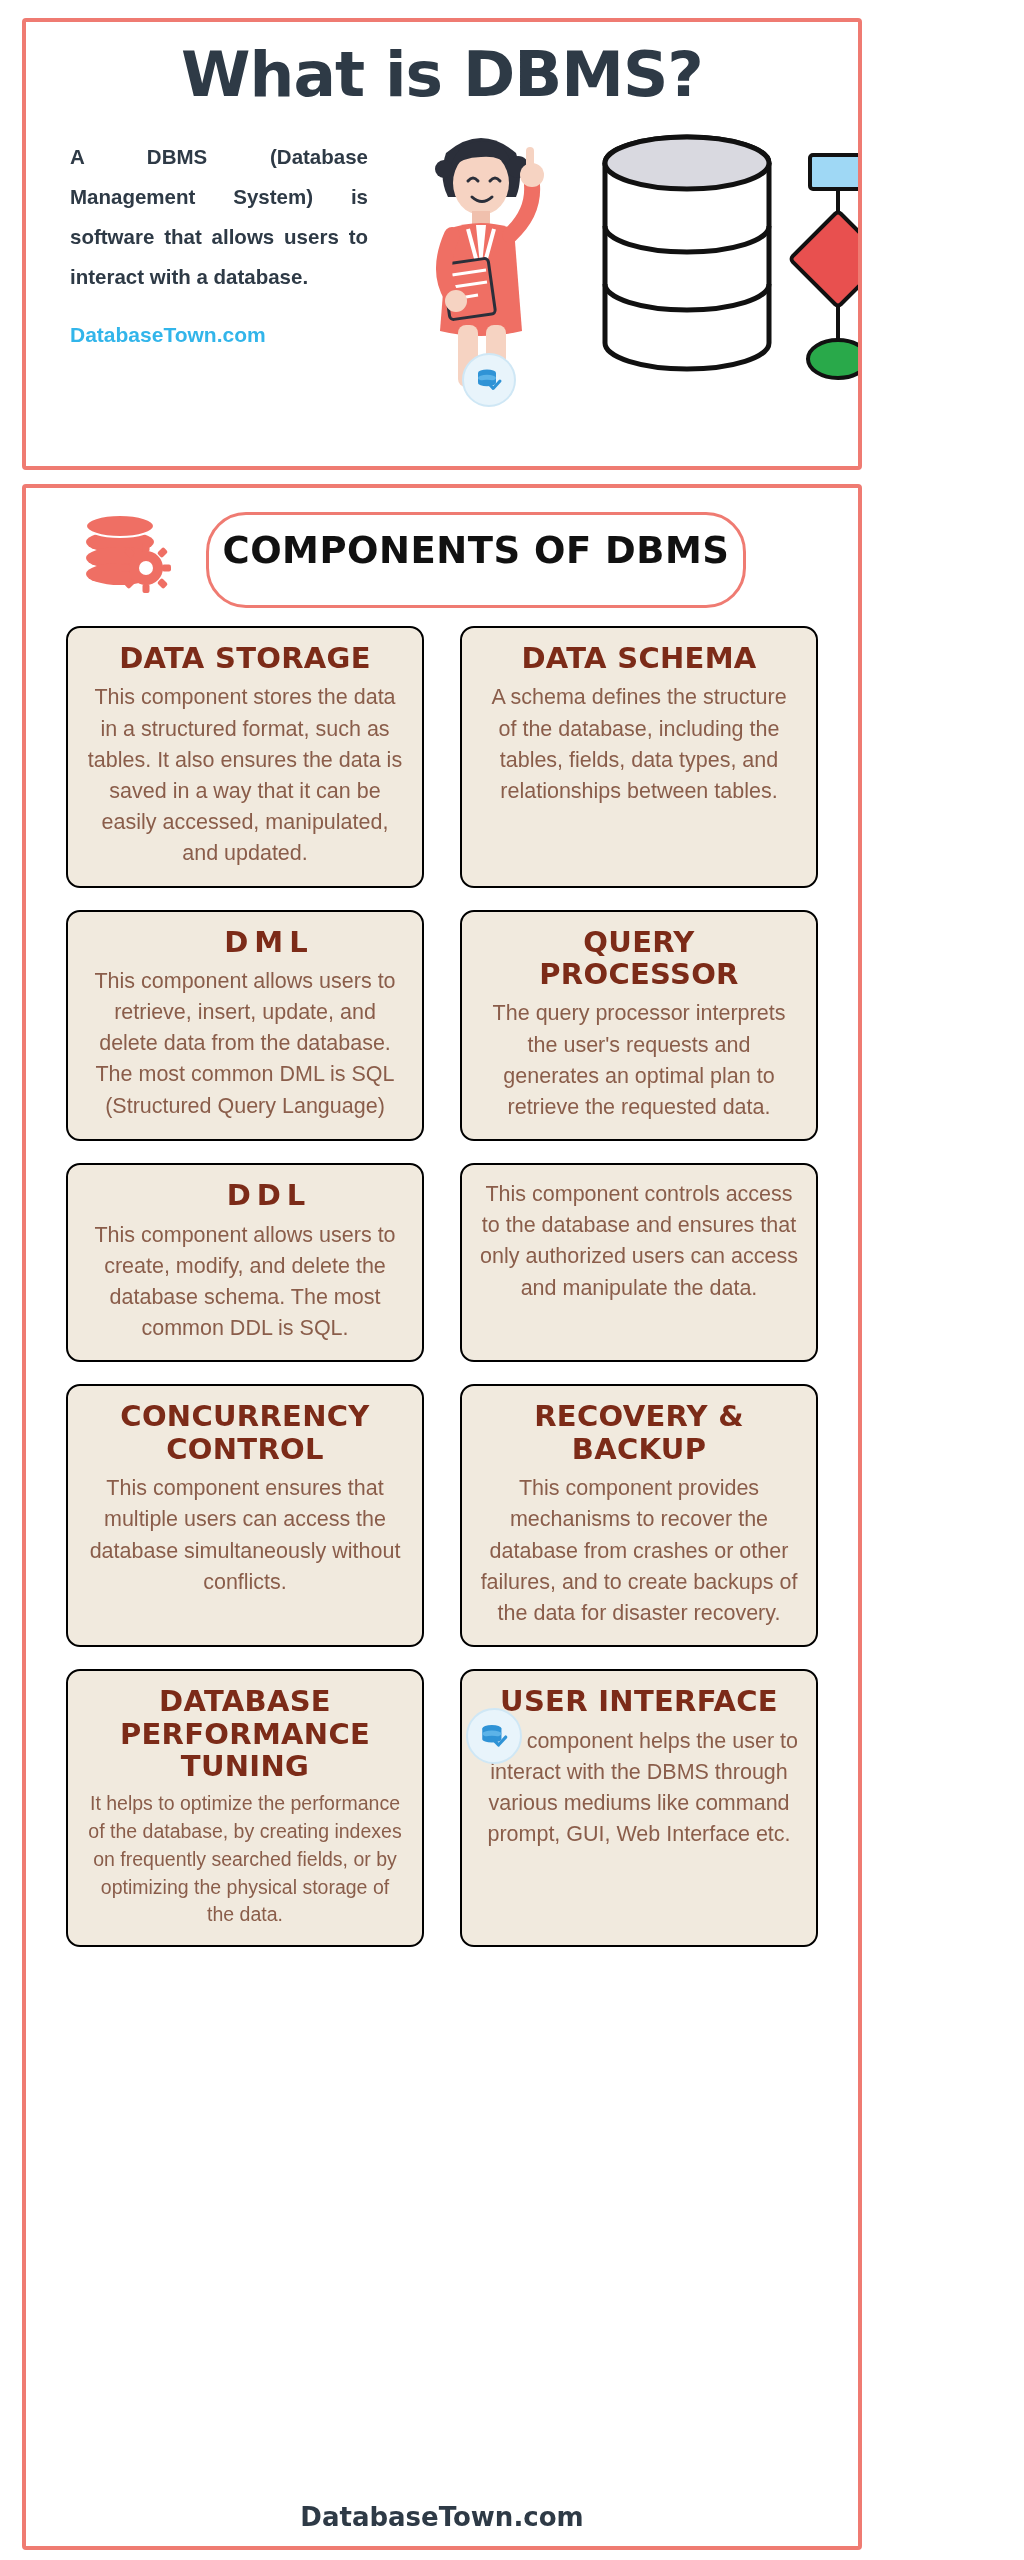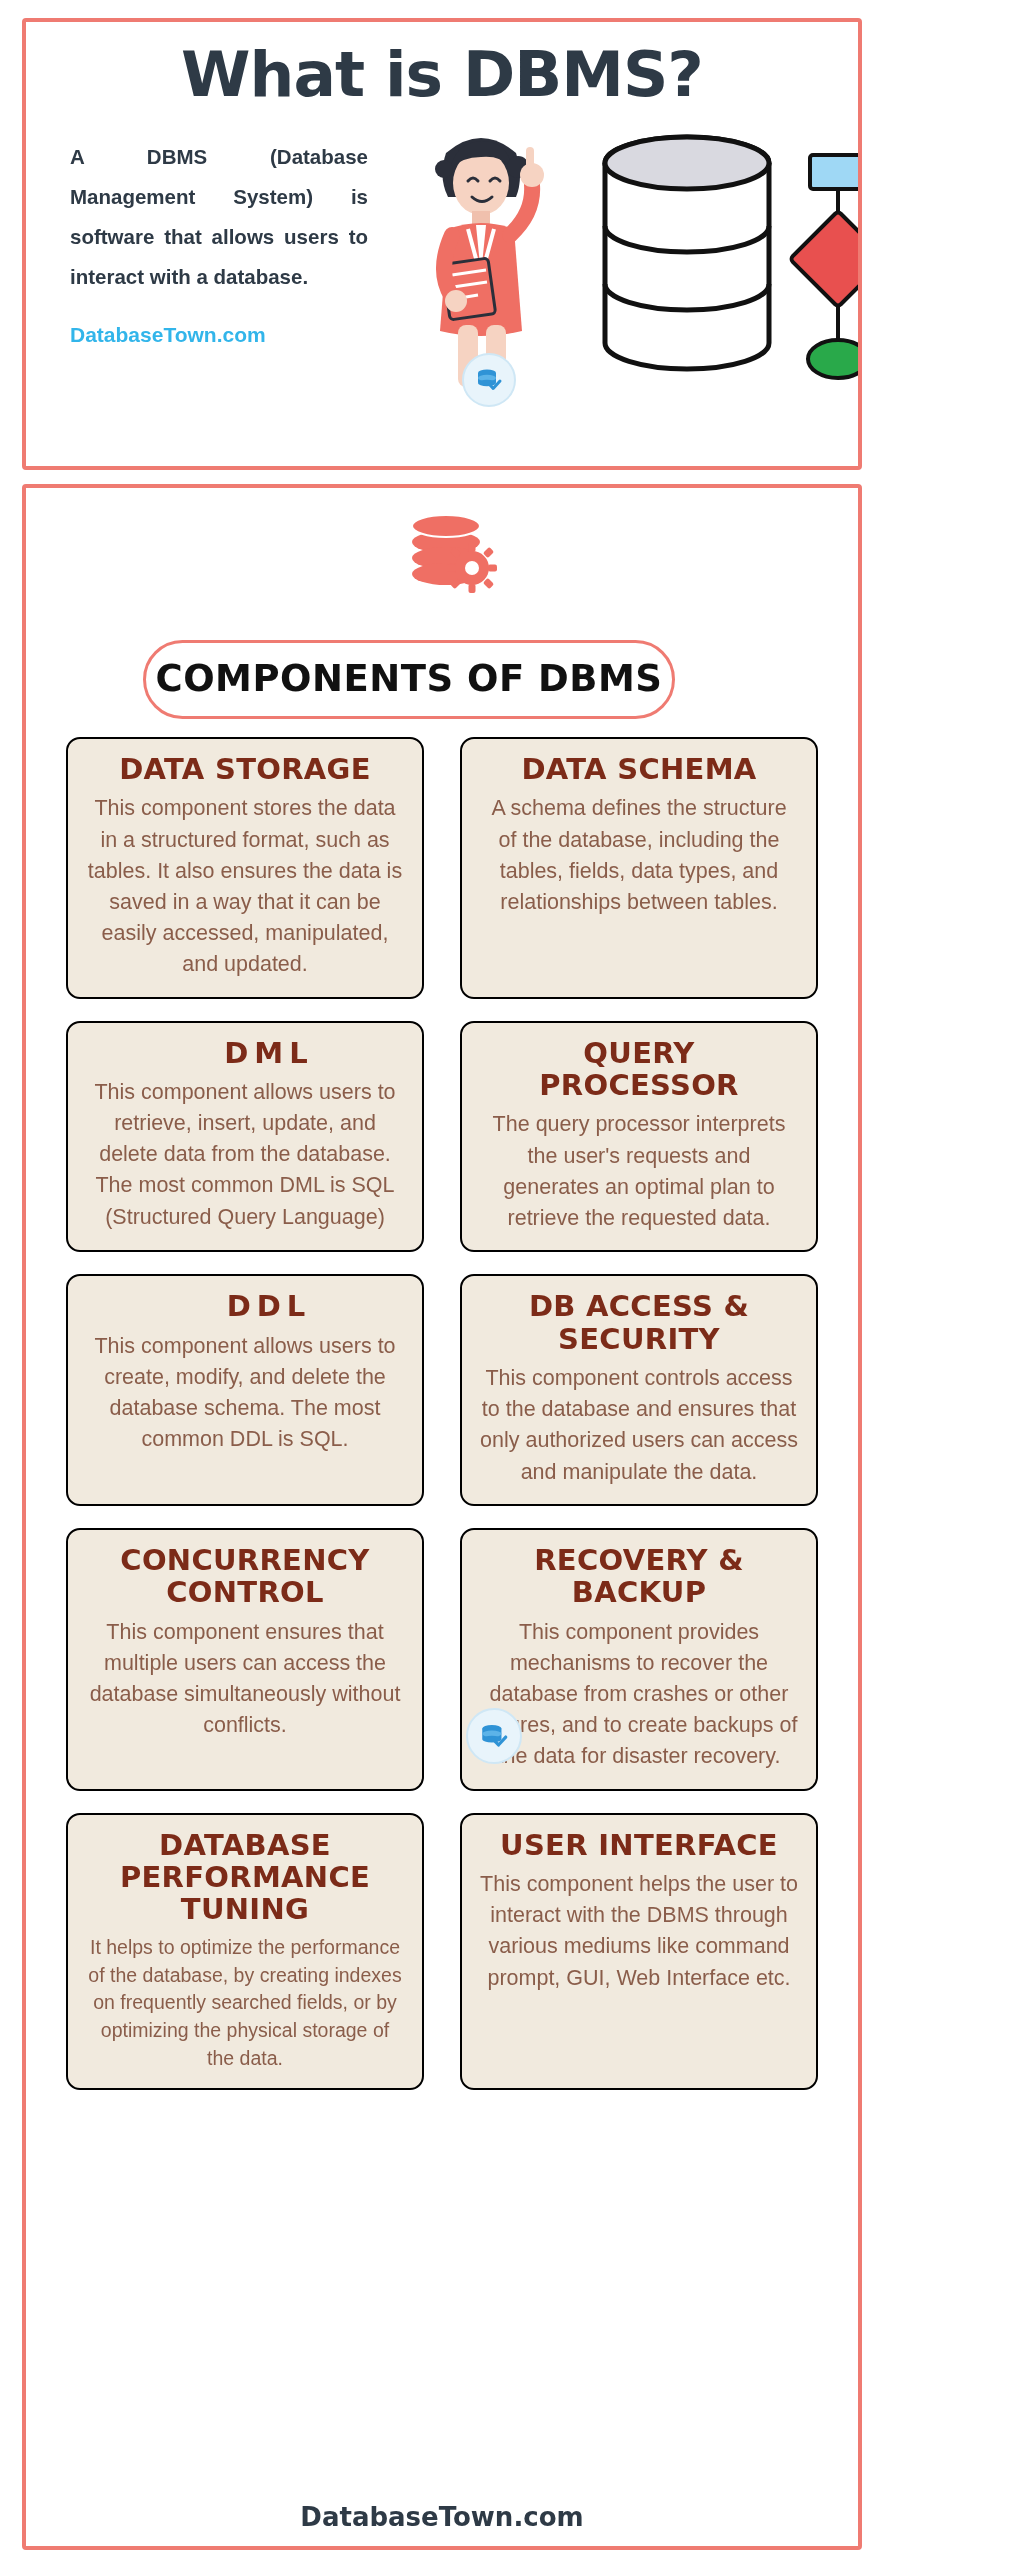--- a/index.html
+++ b/index.html
@@ -89,24 +89,22 @@
     border: 4px solid #ef7b72;
     border-radius: 4px;
     flex: 1 1 auto;
     padding: 18px 24px 10px 24px;
     display: flex;
     flex-direction: column;
     position: relative;
   }
   .comp-header {
     display: flex;
-    align-items: center;
-    gap: 32px;
+    gap: 24px;
     padding: 6px 0 14px 22px;
-    flex-direction: column;
   }
   .comp-header-icon { width: 110px; height: 96px; flex: 0 0 auto; position: relative; }
   .comp-title-pill {
     flex: 1;
     border: 3px solid #ef7b72;
     border-radius: 40px;
     text-align: center;
     padding: 14px 10px 16px 10px;
     margin-right: 88px;
   }
@@ -309,21 +307,20 @@
         <div class="card-title">QUERY PROCESSOR</div>
         <div class="card-text">The query processor interprets the user's requests and generates an optimal plan to retrieve the requested data.</div>
       </div>
 
       <div class="card">
         <div class="card-title spaced">DDL</div>
         <div class="card-text">This component allows users to create, modify, and delete the database schema. The most common DDL is SQL.</div>
       </div>
 
       <div class="card">
-        <div class="card-title">DB ACCESS &amp; SECURITY</div>
         <div class="card-text">This component controls access to the database and ensures that only authorized users can access and manipulate the data.</div>
       </div>
 
       <div class="card">
         <div class="card-title">CONCURRENCY CONTROL</div>
         <div class="card-text">This component ensures that multiple users can access the database simultaneously without conflicts.</div>
       </div>
 
       <div class="card">
         <div class="card-title">RECOVERY &amp; BACKUP</div>

